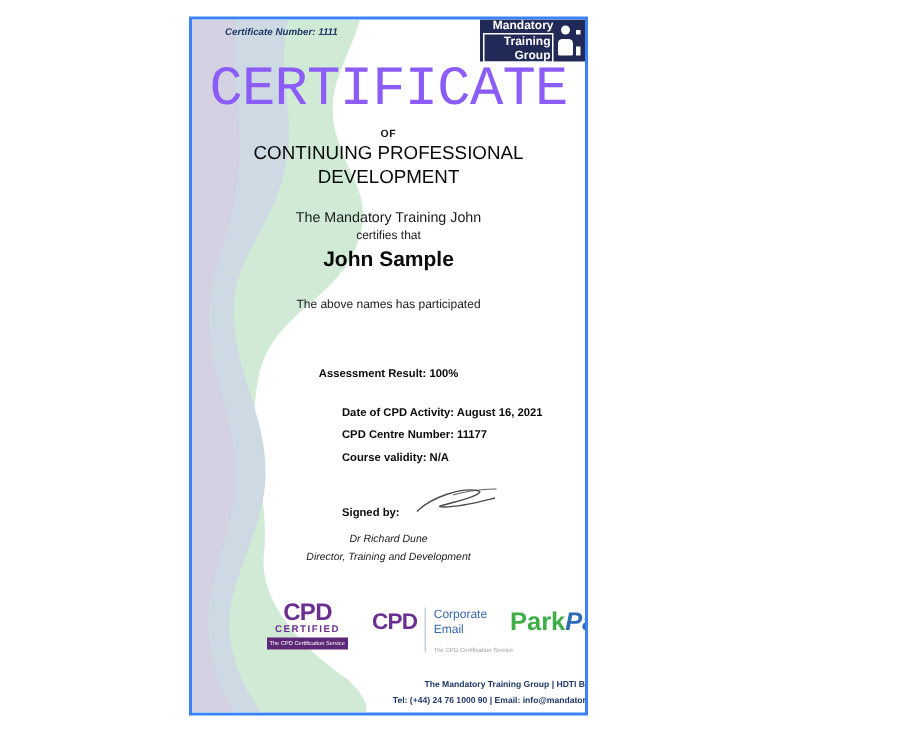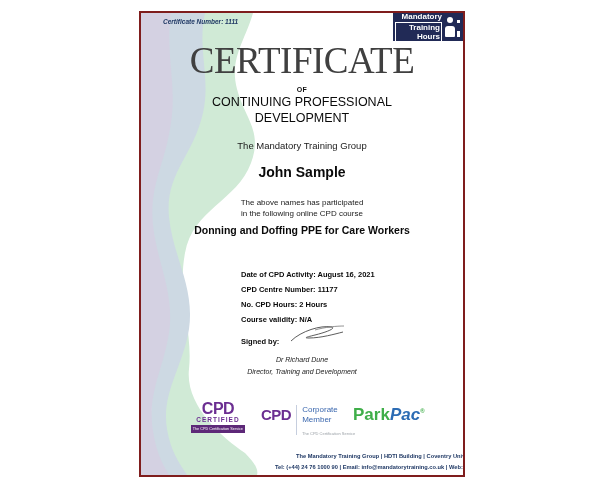--- a/index.html
+++ b/index.html
@@ -2,43 +2,43 @@
 <html><head>
 <meta charset="utf-8">
 <style>
   * { margin:0; padding:0; box-sizing:border-box; }
   html,body { width:600px; height:486px; background:#ffffff; overflow:hidden;
               font-family:"Liberation Sans", sans-serif; }
 
   .page { position:relative; width:600px; height:486px; background:#ffffff; }
 
   .certificate {
-    position:absolute; left:139px; top:11px; width:326px; height:466px;
-    border:2px solid #7f1d1d; background:#ffffff; overflow:hidden;
+    position:absolute; left:126px; top:11px; width:266px; height:466px;
+    border:2px solid #3b82f6; background:#ffffff; overflow:hidden;
   }
   .bg-waves { position:absolute; left:0; top:0; width:322px; height:462px; z-index:0; }
   .content { position:absolute; inset:0; z-index:1; }
 
   .abs { position:absolute; }
   .ctr { left:0; width:100%; text-align:center; }
 
   .cert-number { left:22px; top:5px; font-size:6.5px; font-weight:bold; font-style:italic; color:#1f3864; }
 
   
   .mtg-logo { right:0; top:0; width:70px; height:28px; background:#212a56;
               display:flex; align-items:center; justify-content:flex-end; padding:2px 3px 2px 2px; }
   .mtg-text { text-align:right; color:#ffffff; line-height:10px; font-size:8px; font-weight:bold; }
   .mtg-line2 { border:1px solid #ffffff; padding:0 1px; display:inline-block; line-height:9px; }
   .mtg-icon { width:15px; height:21px; position:relative; margin-left:3px; flex:none; }
   .mtg-head { position:absolute; left:2px; top:0; width:6px; height:6px; border-radius:50%; background:#fff; }
   .mtg-dot  { position:absolute; right:0; top:3px; width:3px; height:3px; background:#fff; }
   .mtg-body { position:absolute; left:0; bottom:1px; width:10px; height:11px; background:#fff; border-radius:3px 3px 1px 1px; }
   .mtg-dot2 { position:absolute; right:0; bottom:1px; width:3px; height:6px; background:#fff; }
 
-  .title { top:26px; font-family:Liberation Serif, serif; font-size:37px; color:#404040; letter-spacing:-0.5px; }
+  .title { top:26px; font-family:Liberation Mono, monospace; font-size:37px; color:#8b5cf6; letter-spacing:-0.5px; }
   .of { top:73px; font-size:7px; font-weight:bold; color:#111; letter-spacing:.5px; }
   .cpd-head { top:82px; font-size:12.5px; font-weight:normal; color:#0a0a0a; line-height:15.5px; }
 
   .issuer { top:127px; font-size:9.5px; color:#1a1a1a; }
   .certifies { top:139px; font-size:8px; color:#1a1a1a; }
   .recipient { top:151px; font-size:14px; font-weight:bold; color:#0a0a0a; }
 
   .participation { top:184px; font-size:8px; color:#1a1a1a; line-height:11px; }
   .course { top:211px; font-size:10.5px; font-weight:bold; color:#0a0a0a; }
   .assessment { top:231px; font-size:7.5px; font-weight:bold; color:#0a0a0a; }
@@ -95,51 +95,50 @@
         C16,250 34,280 28,320 C22,358 6,380 12,418 C16,444 24,454 28,462 L0,462 Z"></path>
     </svg>
 
     <div class="content">
 
       <div class="abs cert-number">Certificate Number: 1111</div>
 
       <div class="abs mtg-logo">
         <div class="mtg-text">
           <div>Mandatory</div>
-          <div class="mtg-line2">Training Hours</div>
+          <div class="mtg-line2">Training Group</div>
         </div>
         <div class="mtg-icon">
           <div class="mtg-head"></div>
           <div class="mtg-dot"></div>
           <div class="mtg-body"></div>
           <div class="mtg-dot2"></div>
         </div>
       </div>
 
       <div class="abs ctr title">CERTIFICATE</div>
       <div class="abs ctr of">OF</div>
       <div class="abs ctr cpd-head">
         <div>CONTINUING PROFESSIONAL</div>
         <div>DEVELOPMENT</div>
       </div>
 
-      <div class="abs ctr issuer">The Mandatory Training Group</div>
+      <div class="abs ctr issuer">The Mandatory Training John</div>
+      <div class="abs ctr certifies">certifies that</div>
       <div class="abs ctr recipient">John Sample</div>
 
       <div class="abs ctr participation">
         <div>The above names has participated</div>
-        <div>in the following online CPD course</div>
       </div>
 
-      <div class="abs ctr course">Donning and Doffing PPE for Care Workers</div>
+      <div class="abs ctr assessment">Assessment Result: 100%</div>
 
       <div class="abs details">
         <div>Date of CPD Activity: August 16, 2021</div>
         <div>CPD Centre Number: 11177</div>
-        <div>No. CPD Hours: 2 Hours</div>
         <div>Course validity: N/A</div>
       </div>
 
       <div class="abs signed-label">Signed by:</div>
       <svg class="abs signature" viewBox="0 0 60 24">
         <path d="M4 18 C14 8 34 2 44 4 C50 5 40 9 28 12 C20 14 16 15 22 15 C34 15 48 11 56 9" fill="none" stroke="#4a4a4a" stroke-width="0.9"></path>
         <path d="M28 7 C38 4 50 3 57 3" fill="none" stroke="#4a4a4a" stroke-width="0.6"></path>
       </svg>
 
       <div class="abs ctr signatory">
@@ -153,21 +152,21 @@
         <div class="cpd-bar">
           <span>The CPD Certification Service</span>
         </div>
       </div>
 
       <div class="abs logo-corp">
         <div class="corp-cpd">CPD</div>
         <div class="corp-divider"></div>
         <div class="corp-right">
           <div class="corp-member">Corporate</div>
-          <div class="corp-member">Member</div>
+          <div class="corp-member">Email</div>
           <div class="corp-service">The CPD Certification Service</div>
         </div>
       </div>
 
       <div class="abs logo-learnpac">
         <span class="lp-learn">Park</span><span class="lp-pac">Pac</span><span class="lp-reg">®</span>
       </div>
 
       <div class="abs footer-line footer-1">
         <span>The Mandatory Training Group | HDTI Building | Coventry University Technology Park | Puma Way | Coventry | CV1 2TT | UK</span>

